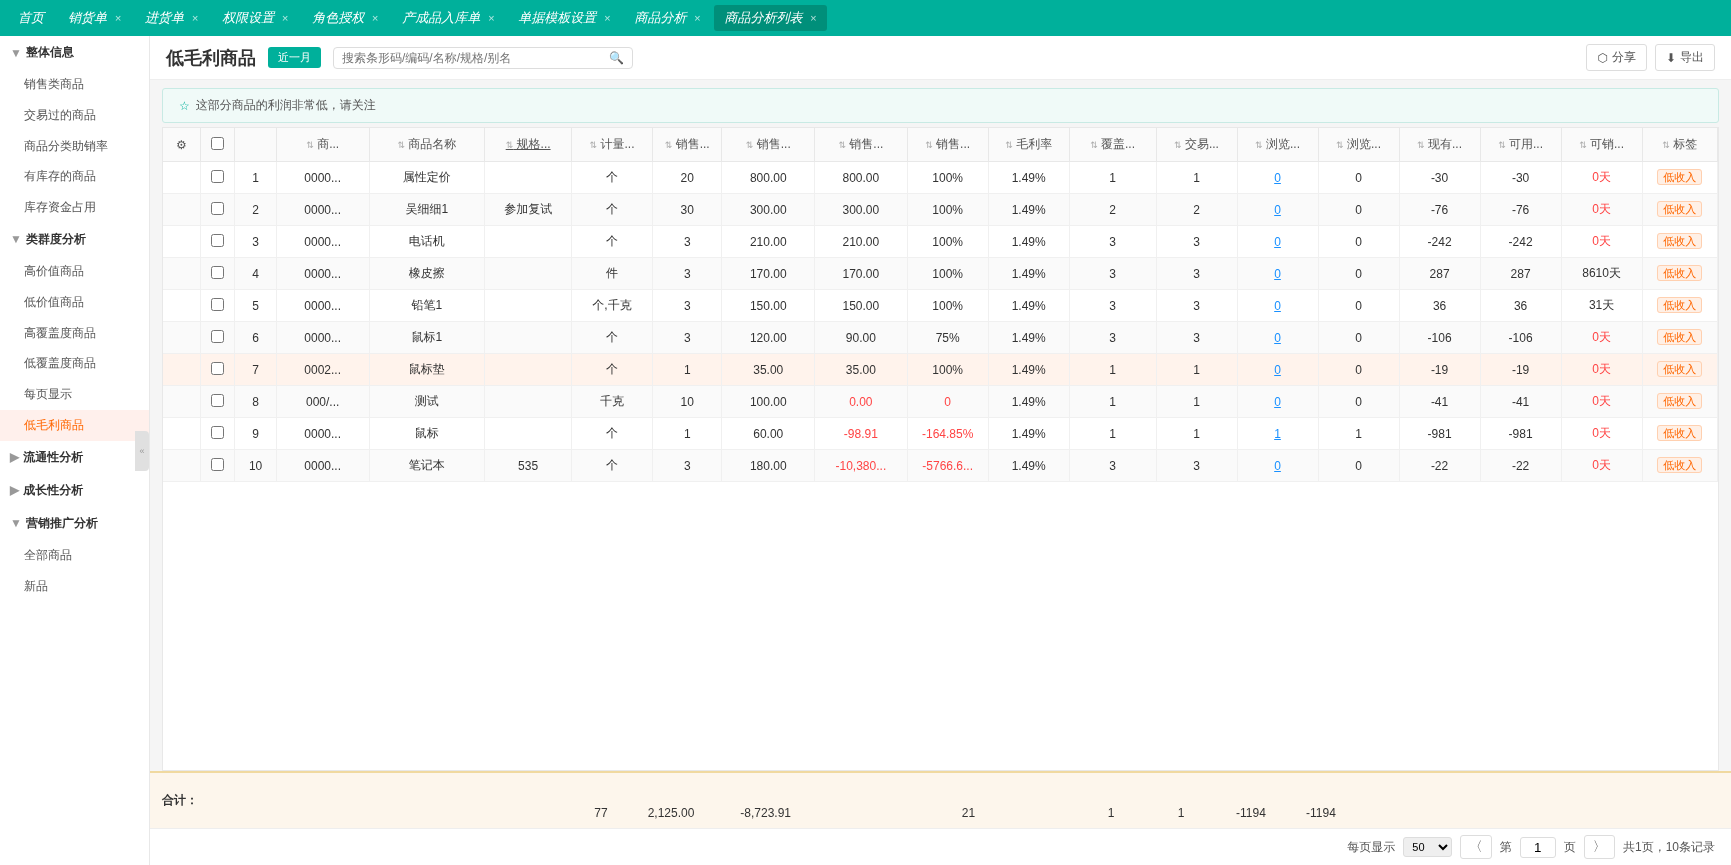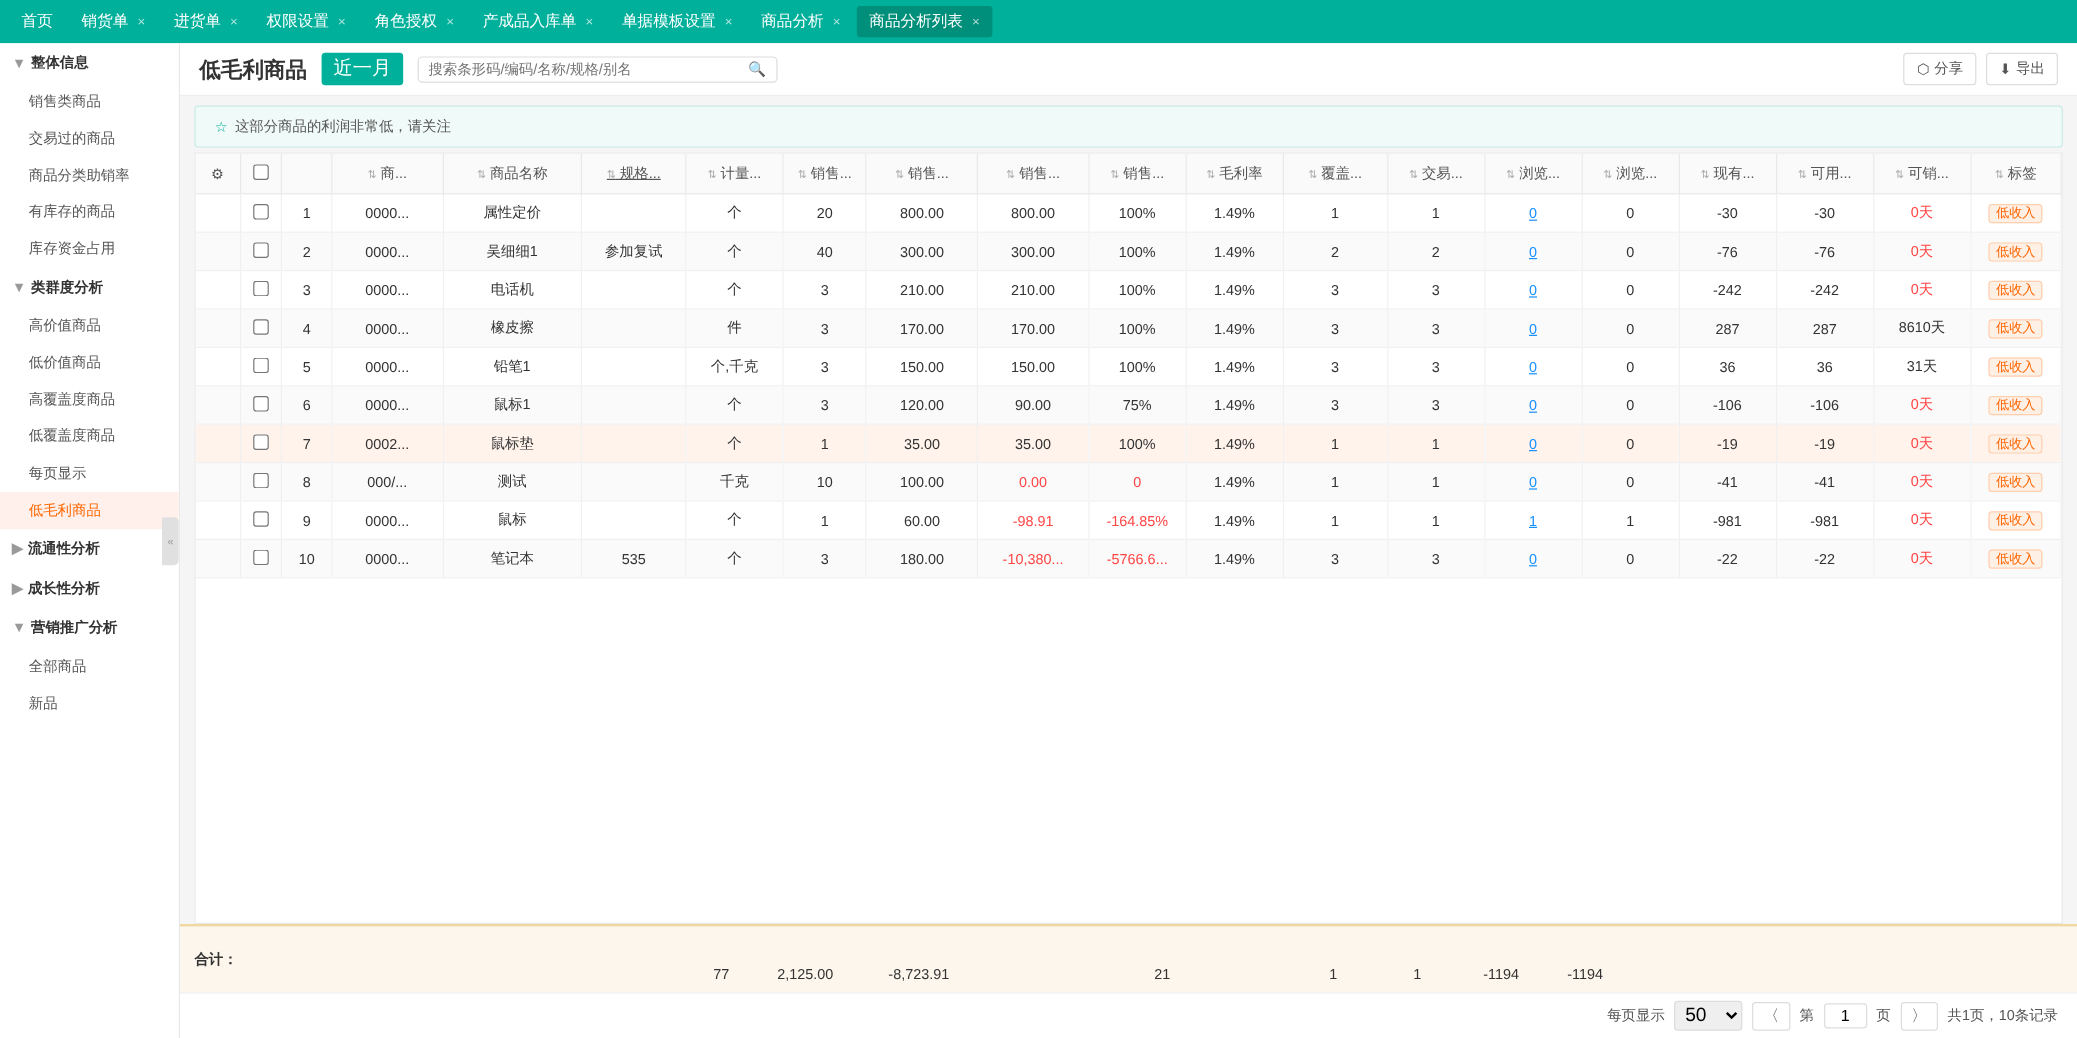--- a/index.html
+++ b/index.html
@@ -14,20 +14,21 @@
       padding: 0 8px;
       gap: 4px;
     }
     .nav-item {
       color: #fff;
       padding: 4px 10px;
       cursor: pointer;
       border-radius: 3px;
       font-size: 13px;
       white-space: nowrap;
+      font-style: italic;
     }
     .nav-item.active { background: #008f7a; }
     .nav-item .close-x { margin-left: 4px; opacity: 0.7; font-size: 11px; }
 
     
     .main-layout {
       display: flex;
       height: calc(100vh - 36px);
       overflow: hidden;
     }
@@ -81,21 +82,21 @@
       font-size: 18px;
       font-weight: bold;
       color: #333;
     }
     .filter-btn {
       background: #00b09b;
       color: #fff;
       border: none;
       border-radius: 3px;
       padding: 3px 10px;
-      font-size: 16px;
+      font-size: 11px;
       cursor: pointer;
     }
     .search-box {
       display: flex;
       align-items: center;
       border: 1px solid #ddd;
       border-radius: 4px;
       padding: 3px 8px;
       flex: 1;
       max-width: 300px;
@@ -217,21 +218,21 @@
       background: #fff;
       border-top: 1px solid #eee;
       font-size: 12px;
       gap: 8px;
       color: #555;
     }
     .page-size-select {
       border: 1px solid #ddd;
       border-radius: 3px;
       padding: 2px 4px;
-      font-size: 16px;
+      font-size: 11px;
     }
     .page-btn {
       border: 1px solid #ddd;
       border-radius: 3px;
       background: #fff;
       padding: 2px 8px;
       cursor: pointer;
       color: #555;
     }
     .page-input {
@@ -402,21 +403,21 @@
       <td><span class="tag-badge">低收入</span></td>
     </tr>
             <tr>
       <td></td>
       <td><input type="checkbox" style=""></td>
       <td>2</td>
       <td>0000...</td>
       <td>吴细细1</td>
       <td>参加复试</td>
       <td>个</td>
-      <td>40</td>
+      <td>30</td>
       <td>300.00</td>
       <td class="">300.00</td>
       <td class="">100%</td>
       <td>1.49%</td>
       <td>2</td>
       <td>2</td>
       <td class="link-text">0</td>
       <td>0</td>
       <td>-76</td>
       <td>-76</td>

